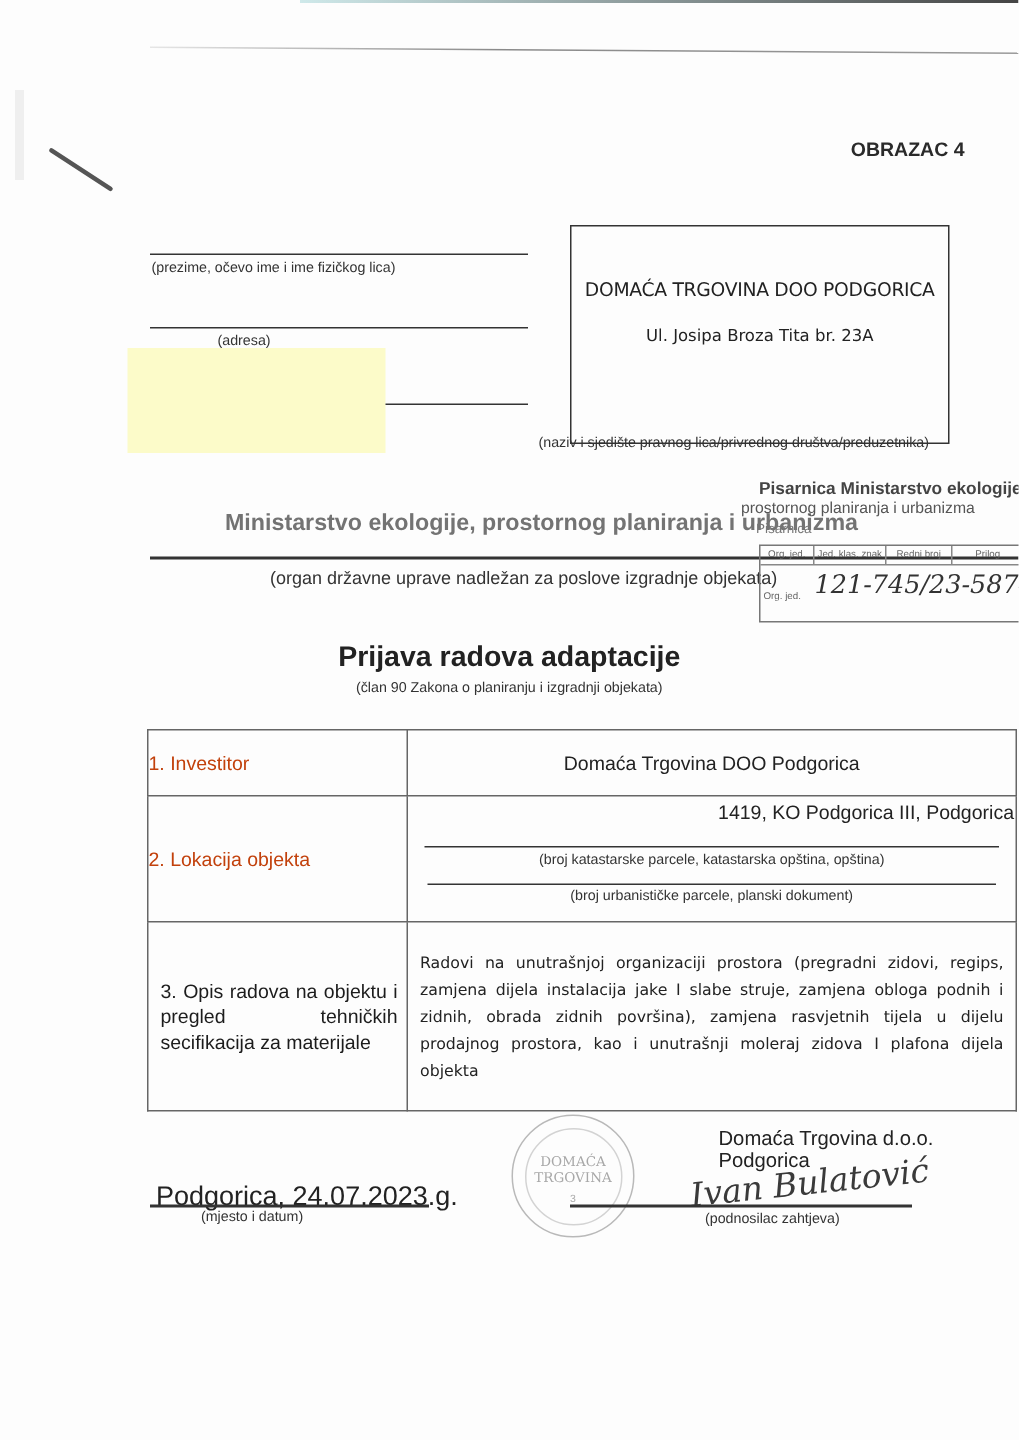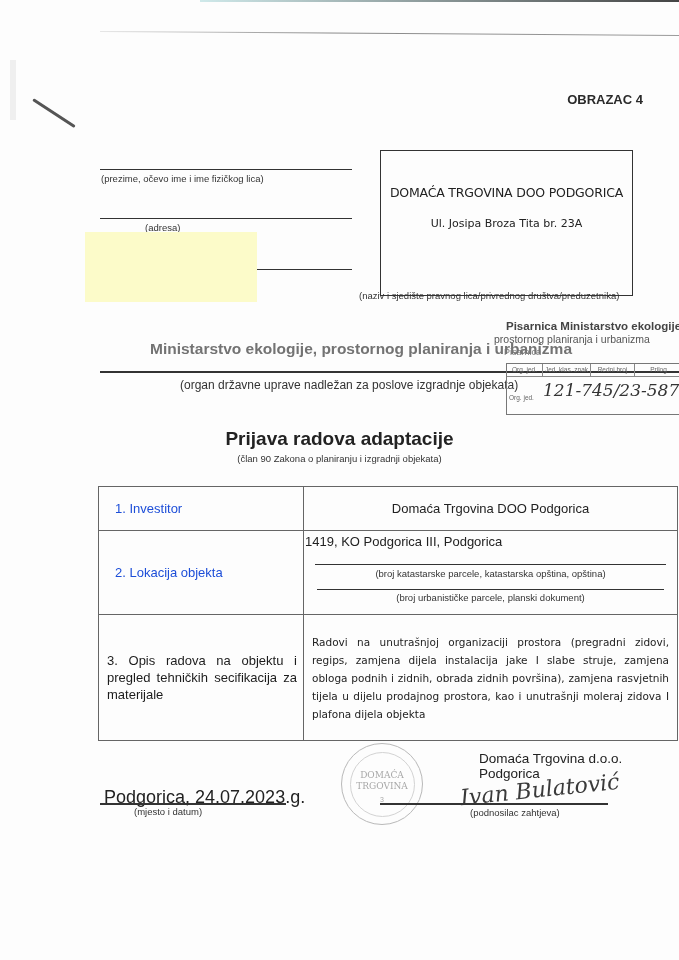--- a/index.html
+++ b/index.html
@@ -28,21 +28,21 @@
   .stamp-reg .r3 { position:absolute; left:10px; top:27px; font-size:9px; color:#777; }
   .stamp-grid { position:absolute; left:12px; top:43px; width:175px; height:50px; border:1px solid #777; }
   .stamp-grid .hdr { position:absolute; top:0; height:12px; font-size:6.5px; color:#666; border-right:1px solid #888; box-sizing:border-box; text-align:center; line-height:12px; }
   .stamp-grid .hline { position:absolute; left:0; top:12px; width:100%; height:1px; background:#888; }
   .stamp-grid .hand { position:absolute; left:36px; top:16px; font-family:"DejaVu Serif", serif; font-style:italic; font-size:17px; color:#333; white-space:nowrap; }
   .stamp-grid .orgj { position:absolute; left:2px; top:30px; font-size:6.5px; color:#666; }
   .doc-title { left:0; width:679px; top:428px; text-align:center; font-size:19px; font-weight:bold; color:#222; }
   .doc-sub { left:0; width:679px; top:453px; text-align:center; font-size:9.5px; color:#333; }
   table.form { position:absolute; left:98px; top:486px; width:580px; border-collapse:collapse; }
   table.form td { border:1.5px solid #666; vertical-align:middle; }
-  .lbl { width:172px; font-size:13px; padding:0 16px; color:#1d4ed8; }
+  .lbl { width:172px; font-size:13px; padding:0 0; color:#c2410c; }
   .val { font-size:13px; color:#222; position:relative; }
   .desc { font-family:"DejaVu Sans", sans-serif; font-size:10.5px; line-height:18px; padding:8px 8px; text-align:justify; color:#222; }
   .lbl3 { font-size:13px; line-height:17px; text-align:justify; text-align-last:left; padding:0 6px 0 8px; }
   .footer-place { left:104px; top:787px; font-size:18px; color:#222; }
   .footer-place-line { left:100px; top:803px; width:186px; height:1.5px; background:#333; }
   .footer-cap1 { left:134px; top:806px; }
   .company-sig { left:479px; top:751px; font-size:13.5px; color:#222; }
   .sig-line { left:380px; top:803px; width:228px; height:1.5px; background:#333; }
   .signature { left:460px; top:777px; font-family:"DejaVu Serif", serif; font-style:italic; font-size:22px; color:#3a3a3a; transform:rotate(-6deg); white-space:nowrap; }
   .sig-cap { left:470px; top:807px; }
@@ -99,21 +99,21 @@
 
 <table class="form">
   <tbody>
       <tr style="height:44px;">
     <td class="lbl">1. Investitor</td>
     <td class="val" style="text-align:center;">Domaća Trgovina DOO Podgorica</td>
   </tr>
   <tr style="height:84px;">
     <td class="lbl">2. Lokacija objekta</td>
     <td class="val">
-      <div style="text-align:left;margin-top:-8px;">1419, KO Podgorica III, Podgorica</div>
+      <div style="text-align:right;margin-top:-8px;">1419, KO Podgorica III, Podgorica</div>
       <div style="margin:15px 10px 0 10px;height:1px;background:#333;"></div>
       <div class="small" style="text-align:center;margin-top:3px;">(broj katastarske parcele, katastarska opština, opština)</div>
       <div style="margin:10px 12px 0 12px;height:1px;background:#333;"></div>
       <div class="small" style="text-align:center;margin-top:2px;">(broj urbanističke parcele, planski dokument)</div>
     </td>
   </tr>
   <tr style="height:126px;">
     <td class="lbl3">3. Opis radova na objektu i pregled tehničkih secifikacija za materijale</td>
     <td class="desc">Radovi na unutrašnjoj organizaciji prostora (pregradni zidovi, regips, zamjena dijela instalacija jake I slabe struje, zamjena obloga podnih i zidnih, obrada zidnih površina), zamjena rasvjetnih tijela u dijelu prodajnog prostora,  kao i unutrašnji moleraj zidova I plafona dijela objekta</td>
   </tr>

